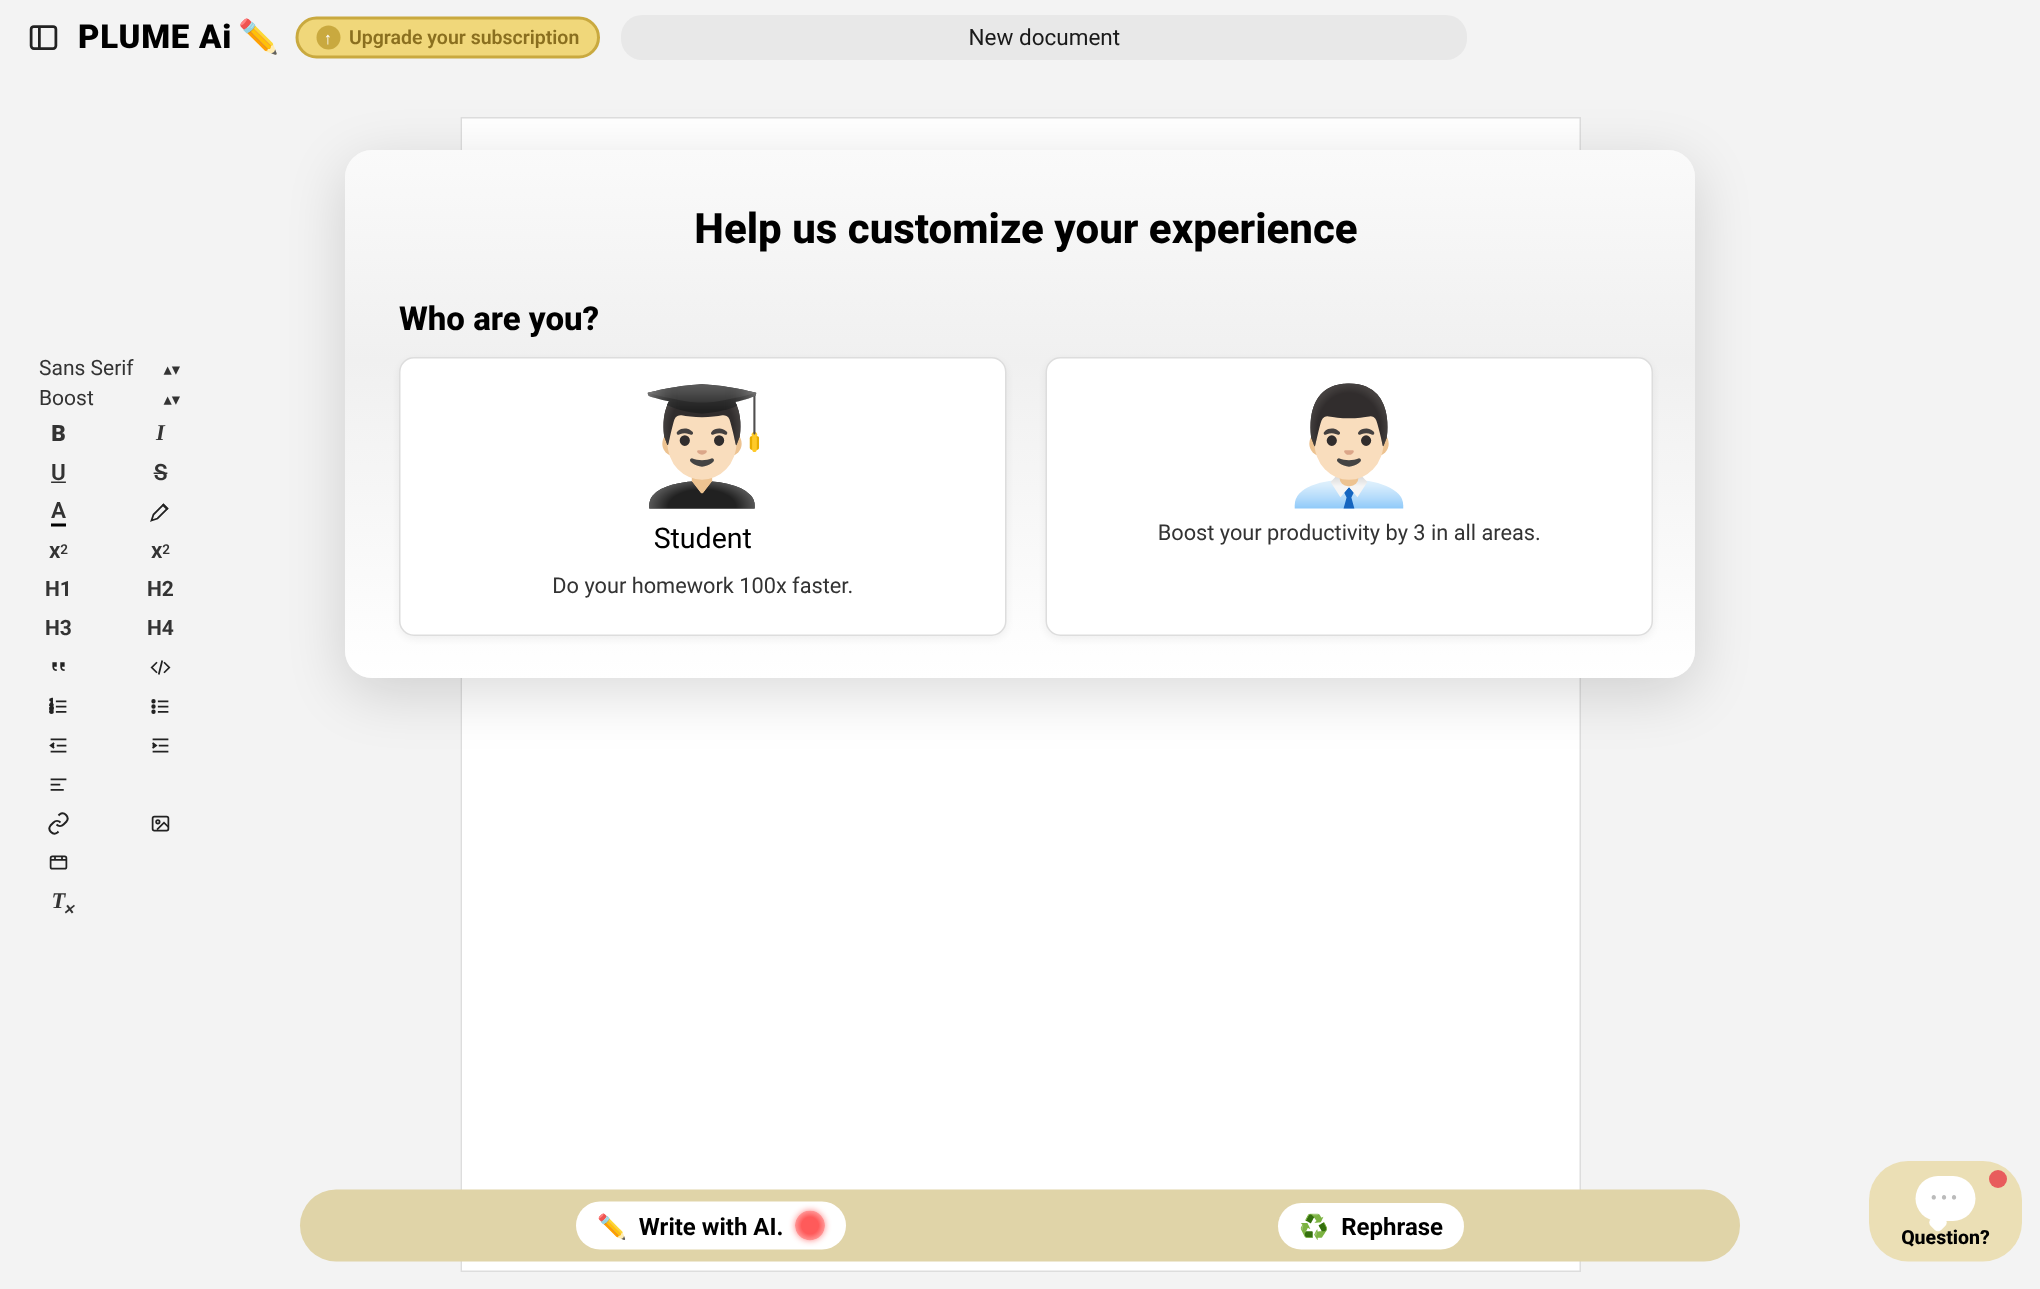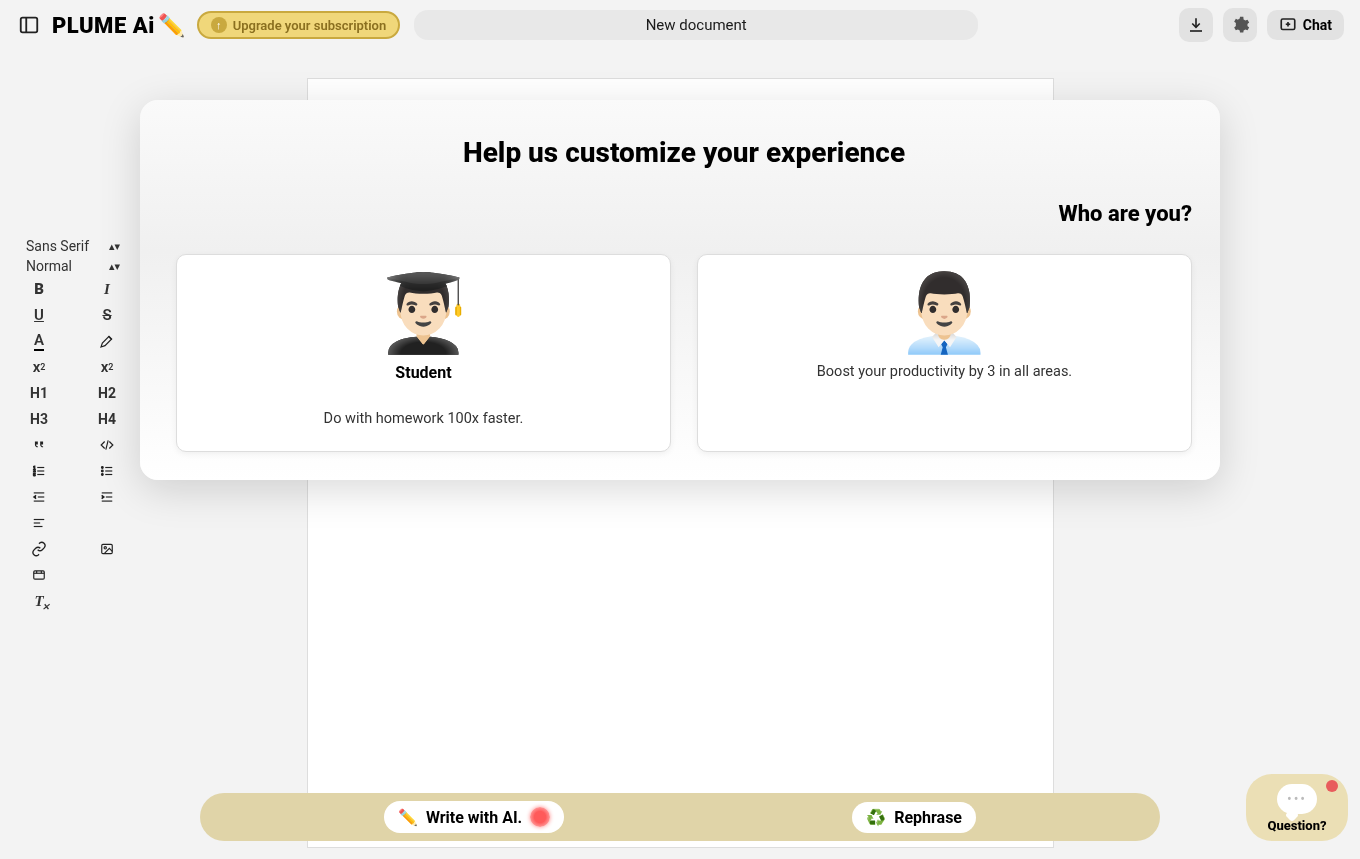--- a/index.html
+++ b/index.html
@@ -174,37 +174,37 @@
     left: 0;
     width: 100%;
     height: 100%;
     display: flex;
     align-items: flex-start;
     justify-content: center;
     z-index: 50;
   }
   .modal {
     margin-top: 100px;
-    width: 1080px;
+    width: 900px;
     background: linear-gradient(#fafafa, #f0f0f0 40%, #fff);
     border-radius: 18px;
     padding: 36px 28px 28px 36px;
     box-shadow: 0 10px 40px rgba(0,0,0,0.15);
   }
   .modal-title {
     font-size: 28px;
     font-weight: 800;
     text-align: center;
     margin-bottom: 32px;
   }
   .modal-sub {
     font-size: 22px;
     font-weight: 800;
-    text-align: right;
-    margin-bottom: 28px;
+    text-align: left;
+    margin-bottom: 12px;
   }
   .cards {
     display: flex;
     gap: 26px;
   }
   .card {
     flex: 1;
     background: #fff;
     border: 1px solid #ddd;
     border-radius: 10px;
@@ -212,23 +212,23 @@
     text-align: center;
     cursor: pointer;
     box-shadow: 0 2px 6px rgba(0,0,0,0.06);
   }
   .card-emoji {
     font-size: 76px;
     line-height: 1;
     margin-bottom: 12px;
   }
   .card-title {
-    font-weight: 700;
-    font-size: 16px;
-    margin-bottom: 28px;
+    font-weight: 400;
+    font-size: 19px;
+    margin-bottom: 12px;
   }
   .card-desc {
     font-size: 14.5px;
     color: #333;
   }
 
   
   .bottom-bar {
     position: absolute;
     left: 200px;
@@ -330,51 +330,29 @@
     <span>PLUME Ai</span>
     <span class="logo-pencil">✏️</span>
   </div>
   <div class="upgrade-btn">
     <span class="upgrade-icon">↑</span>
     <span>Upgrade your subscription</span>
   </div>
   <div class="doc-title-wrap">
     <div class="doc-title">New document</div>
   </div>
-  <div class="header-right">
-    <div class="icon-btn">
-      <svg width="18" height="18" viewBox="0 0 24 24" fill="none" stroke="#222" stroke-width="2.2">
-        <path d="M12 3v12"></path>
-          <path d="M7 10l5 5 5-5"></path>
-          <path d="M4 20h16"></path>
-      </svg>
-    </div>
-    <div class="icon-btn">
-      <svg width="20" height="20" viewBox="0 0 24 24" fill="#555">
-        <path d="M12 8a4 4 0 100 8 4 4 0 000-8zm9 4a7.9 7.9 0 00-.1-1.3l2.1-1.6-2-3.5-2.5 1a8 8 0 00-2.2-1.3L16 2h-4l-.3 2.3a8 8 0 00-2.2 1.3l-2.5-1-2 3.5 2.1 1.6A8 8 0 007 12c0 .4 0 .9.1 1.3L5 14.9l2 3.5 2.5-1c.7.5 1.4 1 2.2 1.3L12 21h4l.3-2.3c.8-.3 1.5-.8 2.2-1.3l2.5 1 2-3.5-2.1-1.6c.1-.4.1-.9.1-1.3z"></path>
-      </svg>
-    </div>
-    <div class="chat-btn">
-      <svg width="18" height="18" viewBox="0 0 24 24" fill="none" stroke="#222" stroke-width="2.2">
-        <rect x="3" y="4" width="18" height="14" rx="2"></rect>
-        <line x1="12" y1="8" x2="12" y2="14"></line>
-        <line x1="9" y1="11" x2="15" y2="11"></line>
-      </svg>
-      <span>Chat</span>
-    </div>
-  </div>
 </div>
 
 <div class="toolbar">
   <div class="toolbar-select">
     <span>Sans Serif</span>
     <span class="chev">▴▾</span>
   </div>
   <div class="toolbar-select">
-    <span>Normal</span>
+    <span>Boost</span>
     <span class="chev">▴▾</span>
   </div>
   <div class="toolbar-row">
     <div class="tool-btn">
         <span style="font-weight:900">B</span>
       </div>
     <div class="tool-btn">
         <span style="font-style:italic;font-family:Georgia">I</span>
       </div>
   </div>
@@ -522,21 +500,21 @@
 <div class="doc-area"></div>
 
 <div class="modal-overlay">
   <div class="modal">
     <div class="modal-title">Help us customize your experience</div>
     <div class="modal-sub">Who are you?</div>
     <div class="cards">
       <div class="card">
         <div class="card-emoji">👨🏻‍🎓</div>
         <div class="card-title">Student</div>
-        <div class="card-desc">Do with homework 100x faster.</div>
+        <div class="card-desc">Do your homework 100x faster.</div>
       </div>
       <div class="card">
         <div class="card-emoji">👨🏻‍💼</div>
         <div class="card-desc">Boost your productivity by 3 in all areas.</div>
       </div>
     </div>
   </div>
 </div>
 
 <div class="bottom-bar">

